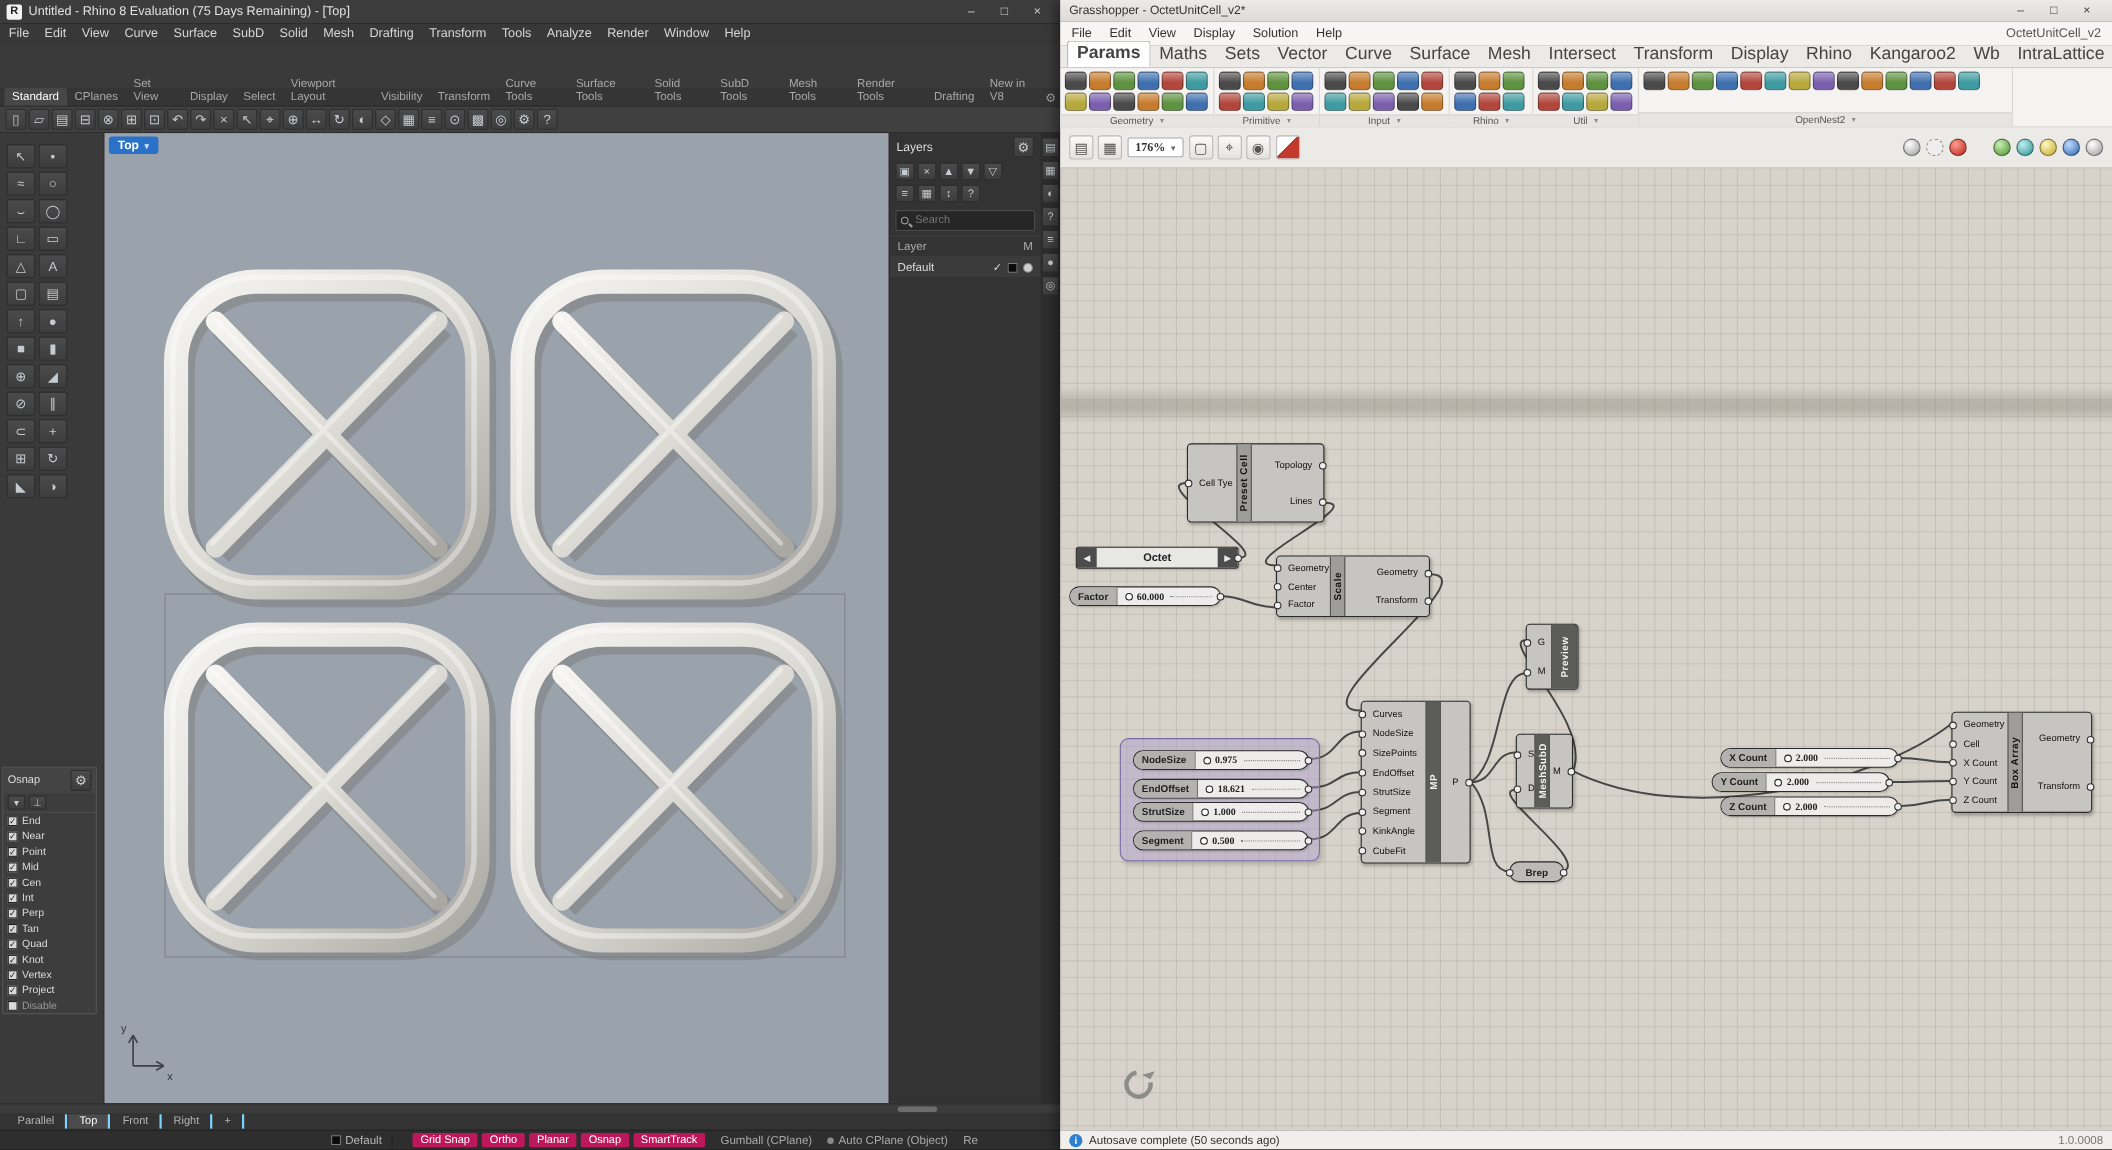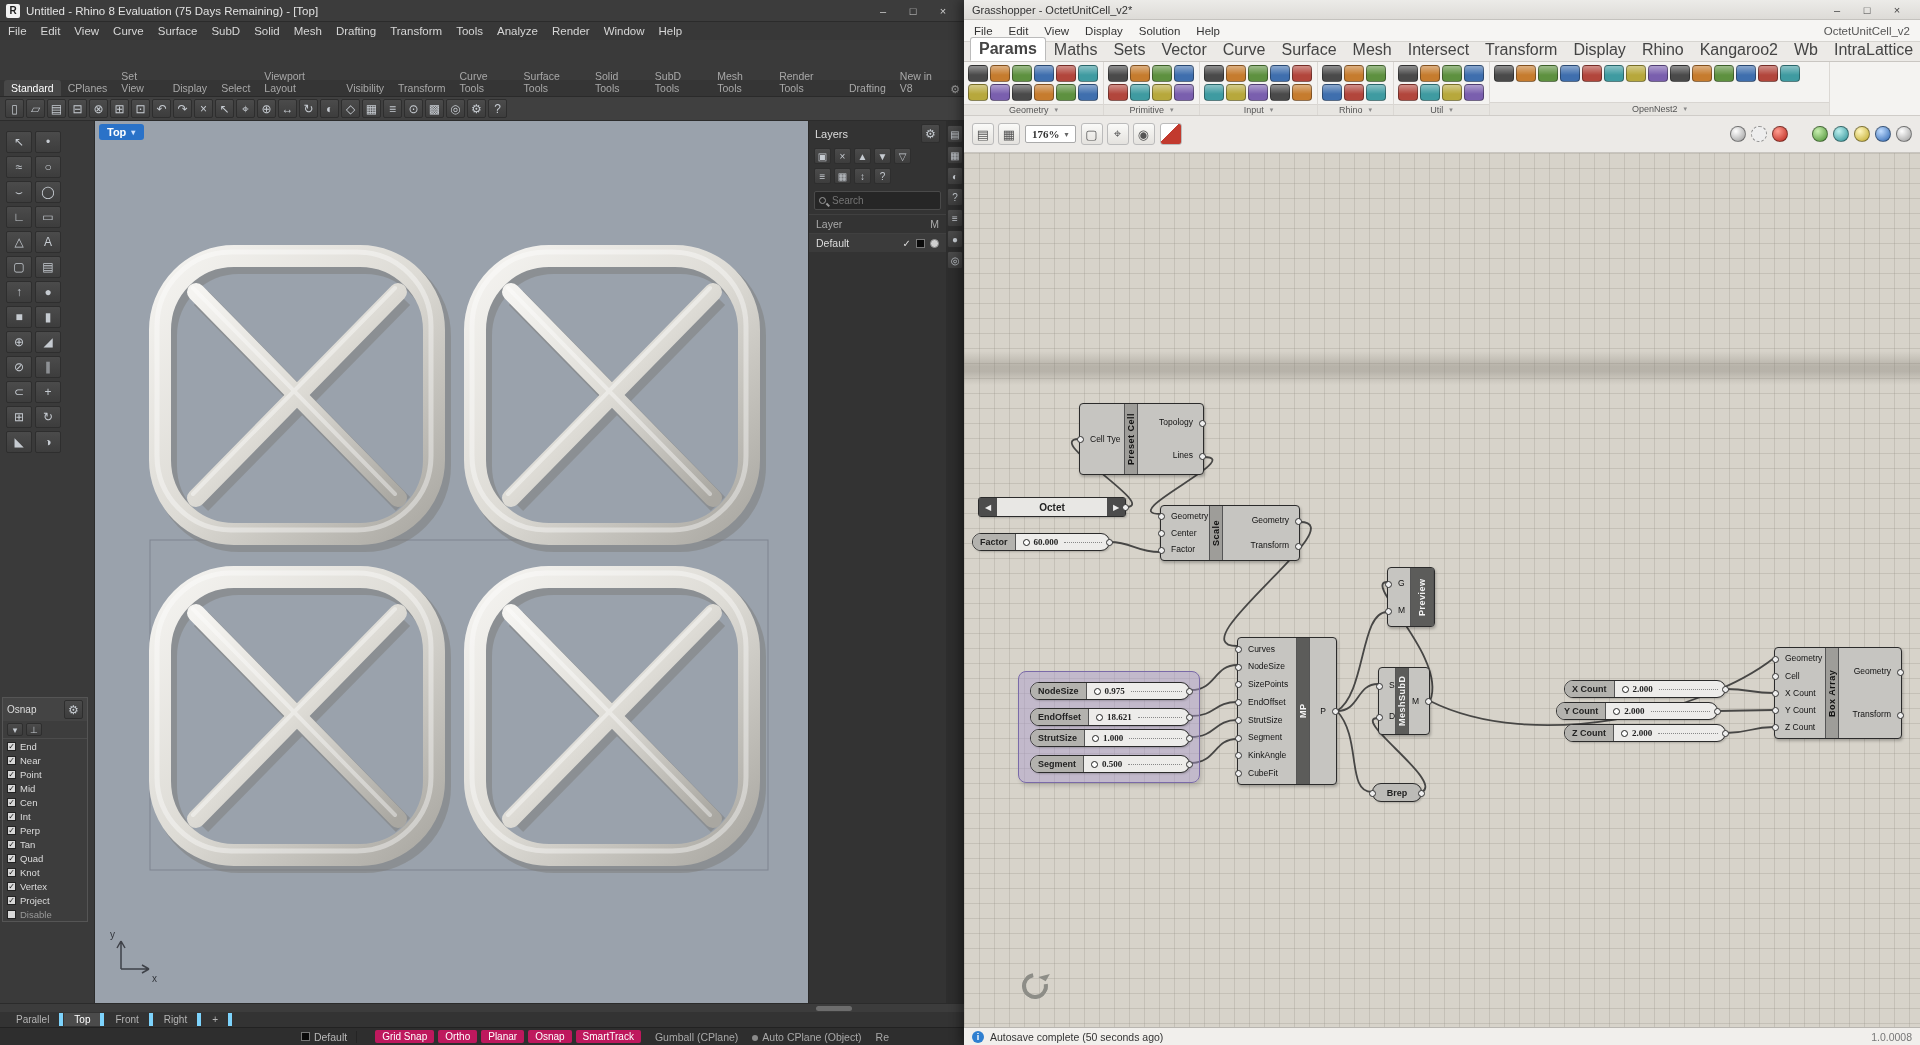--- a/index.html
+++ b/index.html
@@ -51,21 +51,21 @@
   .os-tools{display:flex;gap:3px;padding:2px 4px;border-bottom:1px solid #4c4c4c;}
   .os-tools .gi{width:16px;height:13px;font-size:9px;}
   .os-row{display:flex;align-items:center;gap:4px;padding:1.5px 4px;}
   .cb{width:9px;height:9px;background:#d8d8d8;border:1px solid #222;display:flex;align-items:center;justify-content:center;font-size:8px;color:#111;flex:none;}
   .cb.on::after{content:"✓";}
   .os-row.dim span:last-child{color:#9a9a9a;}
   
   .r-hscroll{position:absolute;left:0;top:1003px;width:964px;height:9px;background:#3c3c3c;border-top:1px solid #2b2b2b;}
   .r-hscroll .thumb{position:absolute;left:816px;top:2px;width:36px;height:5px;background:#6d6d6d;border-radius:3px;}
   .r-vptabs{position:absolute;left:0;top:1012px;width:964px;height:15px;background:#333;display:flex;align-items:center;padding-left:6px;font-size:10px;color:#b5b5b5;gap:1px;}
-  .r-vptab{padding:1px 10px;border-right:4px solid #7dd3fc;text-align:center;}
+  .r-vptab{padding:1px 10px;border-right:2px solid #7dd3fc;text-align:center;}
   .r-vptab.active{background:#4b4b4b;color:#fff;}
   .r-status{position:absolute;left:0;top:1027px;width:964px;height:18px;background:#2e2e2e;display:flex;align-items:center;font-size:10.5px;color:#b8b8b8;padding:0 6px;white-space:nowrap;overflow:hidden;border-top:1px solid #222;}
   .st-field{padding:0 9px;border-right:1px solid #242424;margin-top:40px;}
   .st-layer{display:flex;align-items:center;gap:4px;padding:0 9px;border-right:1px solid #242424;}
   .st-toggles{display:flex;gap:4px;margin-left:18px;}
   .st-pill{background:#be185d;color:#fff;padding:1px 7px;border-radius:2px;font-size:10px;}
   .st-extra{margin-left:14px;color:#a8a8a8;}
   .st-dot{display:inline-block;width:6px;height:6px;border-radius:50%;background:#8a8a8a;margin-right:4px;}
 
   

